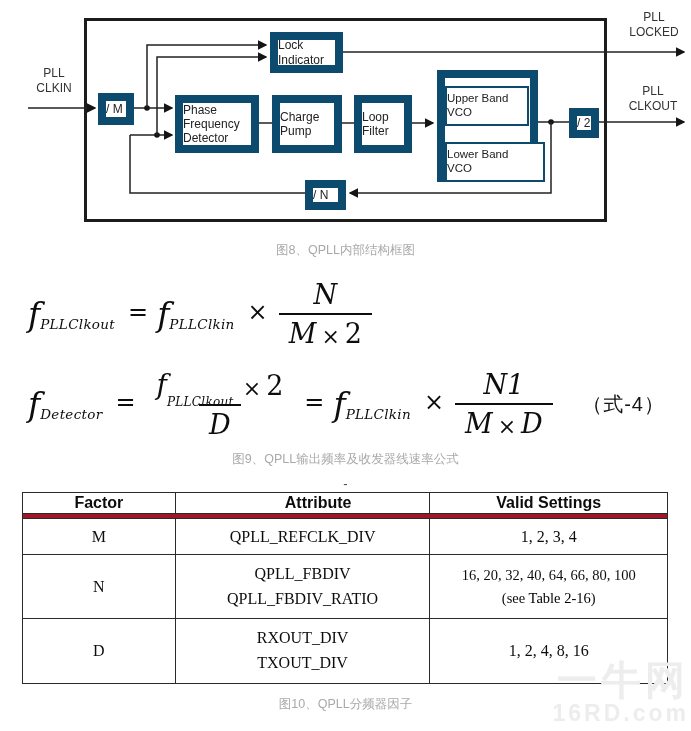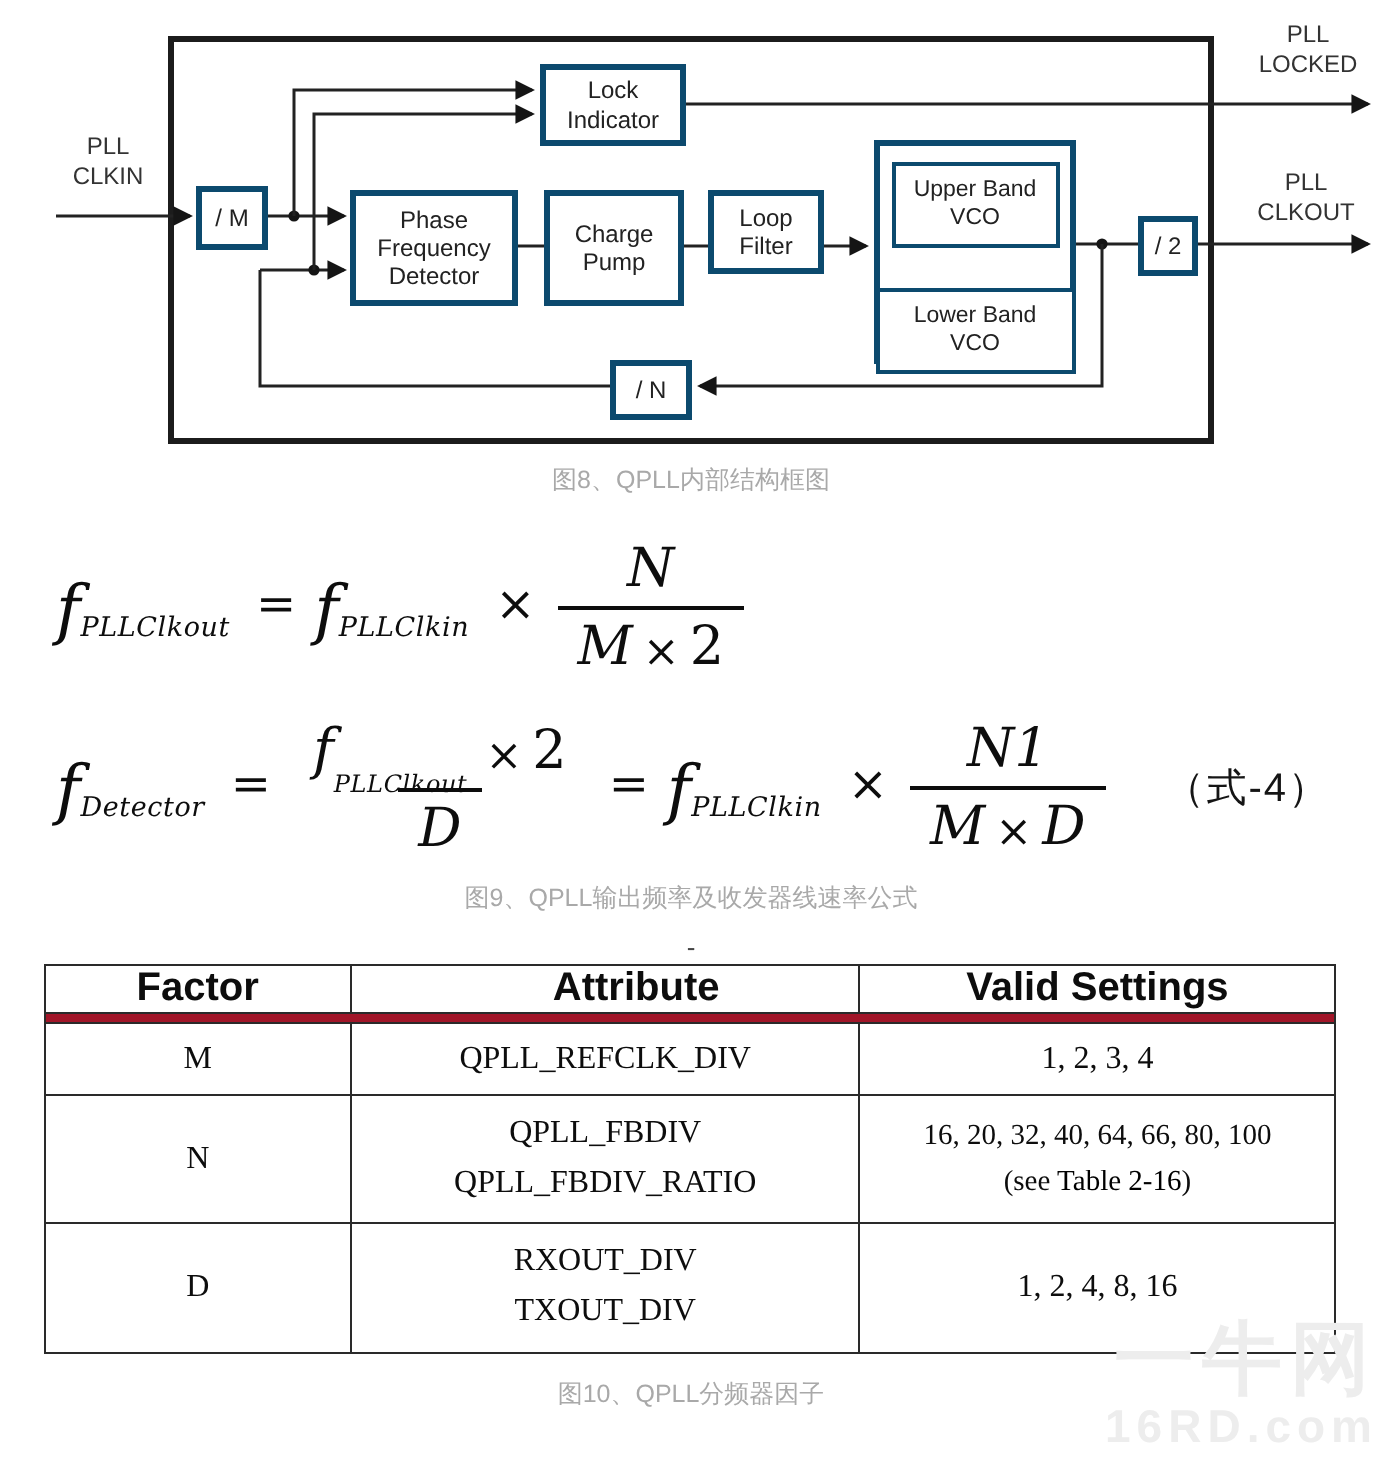--- a/index.html
+++ b/index.html
@@ -9,40 +9,40 @@
     position:relative;
     font-family:"Liberation Sans", sans-serif;
     color:#111;
     overflow:hidden;
   }
 
   
   .diagram { position:relative; width:691px; height:232px; }
   .dbox {
     position:absolute; background:#fff;
-    border:3px solid #0c4a6e;
-    display:flex; flex-direction:column; align-items:center; justify-content:center;
+    border:8px solid #0c4a6e;
+    display:flex; flex-direction:column; align-items:flex-start; justify-content:center;
     font-size:12px; line-height:1.18; color:#222; text-align:center; z-index:2;
   }
   .outer-frame {
     position:absolute; left:84px; top:18px; width:523px; height:204px;
     border:3px solid #1c1c1c; background:transparent; z-index:0;
   }
   .ext-label {
     position:absolute; font-size:12px; line-height:1.25; color:#333;
     text-align:center; z-index:3; background:transparent;
   }
   .dsvg { position:absolute; left:0; top:0; z-index:1; }
 
   
   .caption {
     text-align:center; color:#a9a9a9; font-size:12.5px;
     font-family:"Liberation Sans", sans-serif;
   }
-  .cap8 { }
+  .cap8 { margin-top:10px; }
   .cap9 { margin-top:4px; }
   .cap10 { margin-top:12px; }
 
   
   .eq {
     position:relative; display:flex; align-items:center;
     padding-left:28px; font-family:"DejaVu Serif","Liberation Serif",serif;
     font-style:italic; color:#0d0d0d;
   }
   .eq3 { margin-top:16px; height:78px; }
@@ -63,21 +63,21 @@
 
   .stray-dash { text-align:center; font-size:13px; color:#444; height:14px; margin-top:8px; }
 
   
   table.factors {
     margin:2px 0 0 22px; width:646px; border-collapse:collapse;
     font-family:"Liberation Serif","DejaVu Serif",serif; font-size:16px; color:#0d0d0d;
   }
   table.factors td, table.factors th { border:1px solid #2a2a2a; text-align:center; vertical-align:middle; }
   table.factors th {
-    font-family:"Liberation Sans", sans-serif; font-weight:bold; font-size:20px;
+    font-family:"Liberation Sans", sans-serif; font-weight:bold; font-size:16px;
     height:21px; border-bottom:none;
   }
   .red-sep td { height:5px; padding:0; border-top:1px solid #2a2a2a; border-bottom:1px solid #2a2a2a; }
   .col-factor { width:153px; }
   .col-attr   { width:255px;padding-left:31px; }
   .col-valid  { width:238px; }
   .row-m td { height:36px; }
   .row-n td { height:64px; }
   .row-d td { height:65px; }
   .cell-lines { line-height:1.55; }
@@ -156,21 +156,21 @@
   </div>
   <div class="dbox" style="left:175px; top:95px; width:84px; height:58px;">
     <div>Phase</div>
     <div>Frequency</div>
     <div>Detector</div>
   </div>
   <div class="dbox" style="left:272px; top:95px; width:70px; height:58px;">
     <div>Charge</div>
     <div>Pump</div>
   </div>
-  <div class="dbox" style="left:354px; top:95px; width:58px; height:42px;">
+  <div class="dbox" style="left:354px; top:95px; width:58px; height:58px;">
     <div>Loop</div>
     <div>Filter</div>
   </div>
   <div class="dbox" style="left:437px; top:70px; width:101px; height:112px; justify-content:space-between; padding:8px 0;">
     <div class="dbox" style="position:relative; left:0; top:0; width:84px; height:43px; border-width:2.5px; font-size:11.5px;">
       <div>Upper Band</div>
       <div>VCO</div>
     </div>
     <div class="dbox" style="position:relative; left:0; top:16px; width:100px; height:43px; border-width:2.5px; font-size:11.5px;">
       <div>Lower Band</div>

